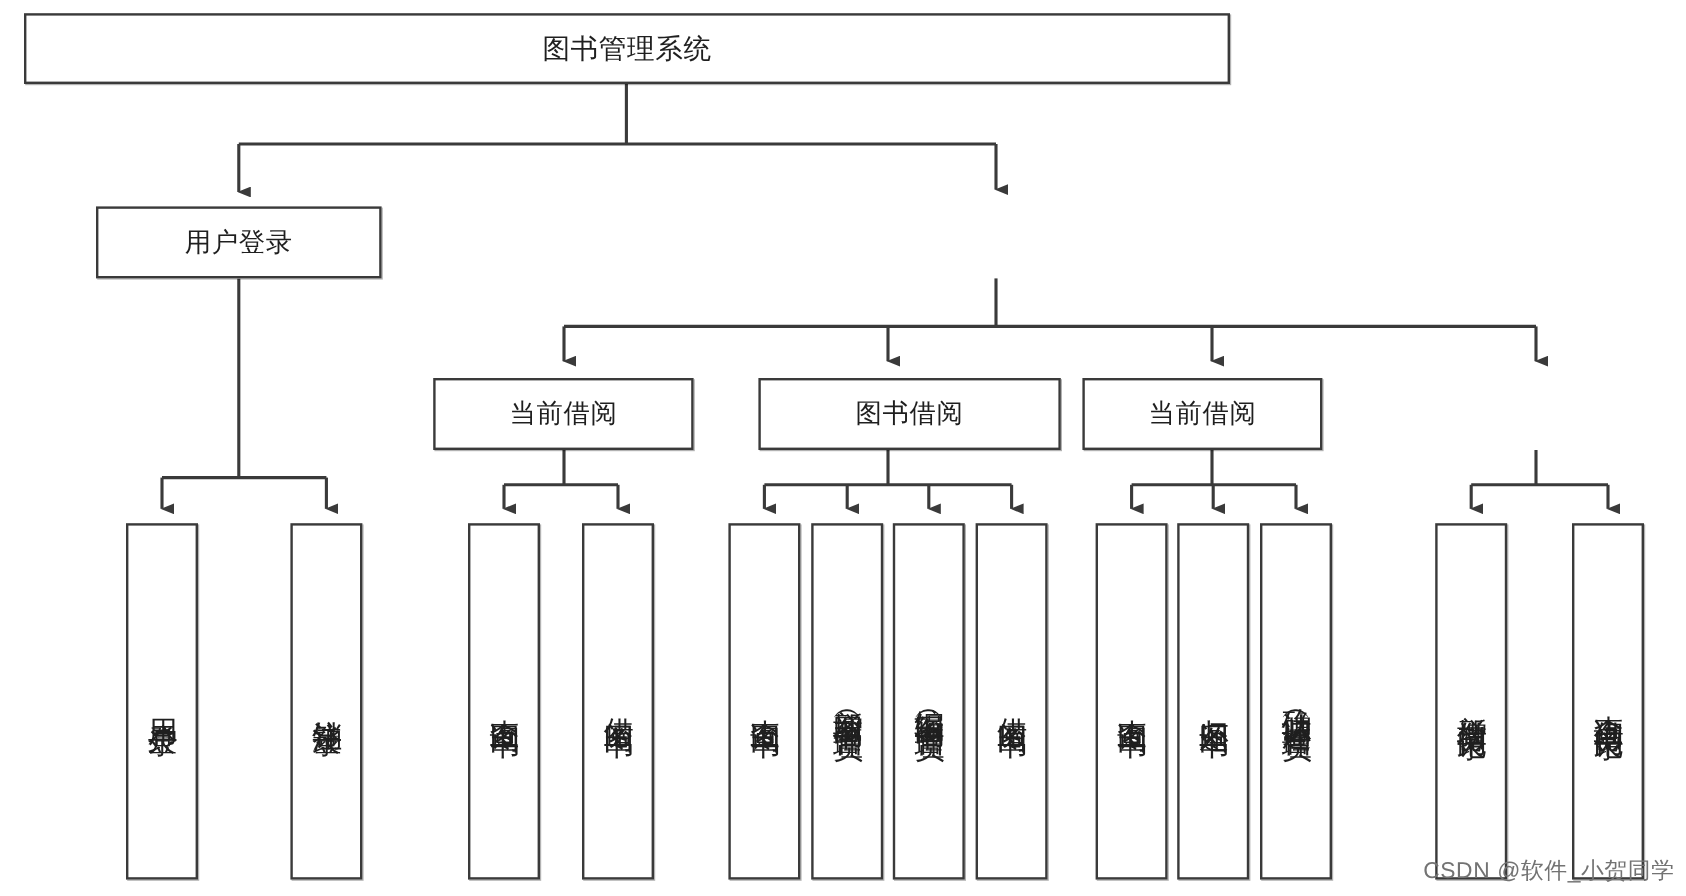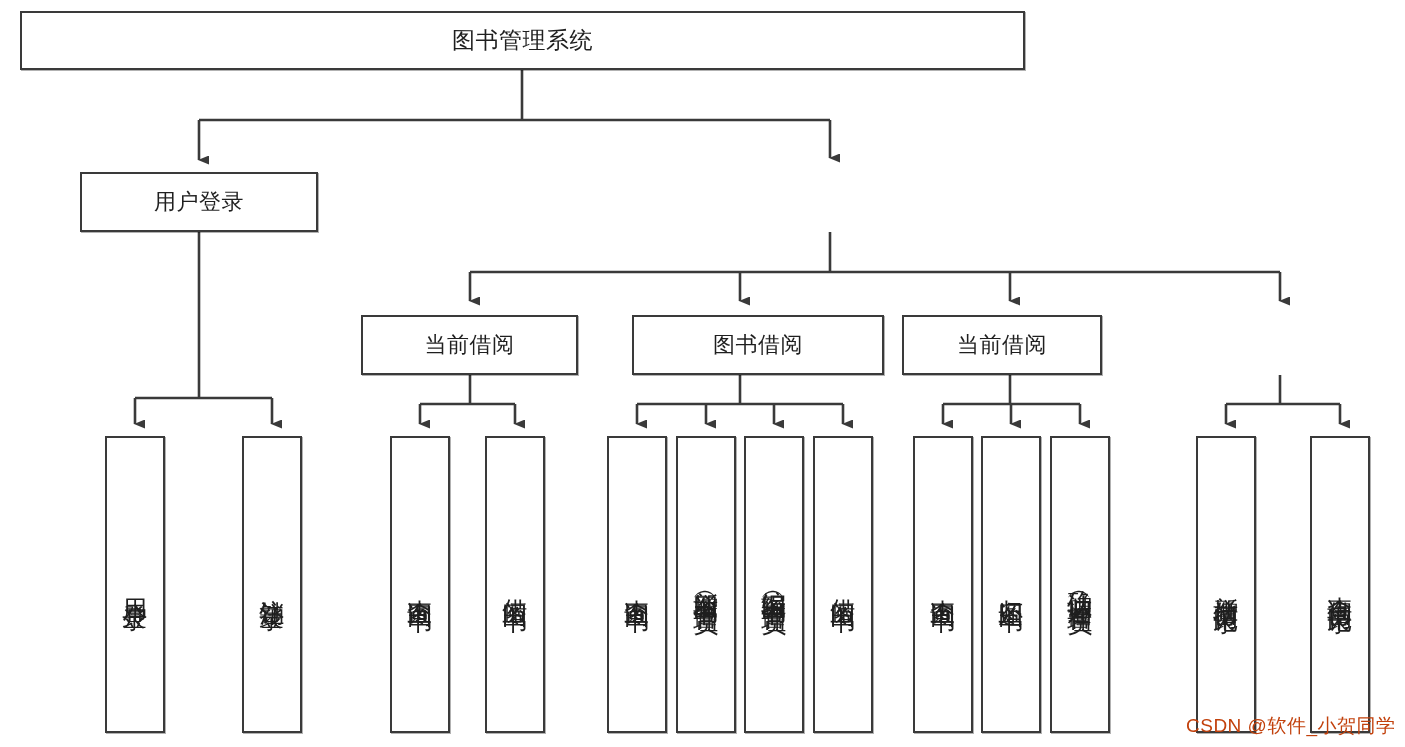--- a/index.html
+++ b/index.html
@@ -61,21 +61,21 @@
     line-height: 1.05;
     letter-spacing: 3px;
     max-height: 100%;
     white-space: nowrap;
   }
   #watermark {
     position: absolute;
     left: 1186px;
     top: 713px;
     font-size: 19px;
-    color: #c2410c;
+    color: #737373;
     letter-spacing: 0.5px;
     white-space: nowrap;
     z-index: 6;
     font-family: "Liberation Sans", "DejaVu Sans", sans-serif;
   }
 </style>
 </head>
 <body>
 
 <div id="canvas">

